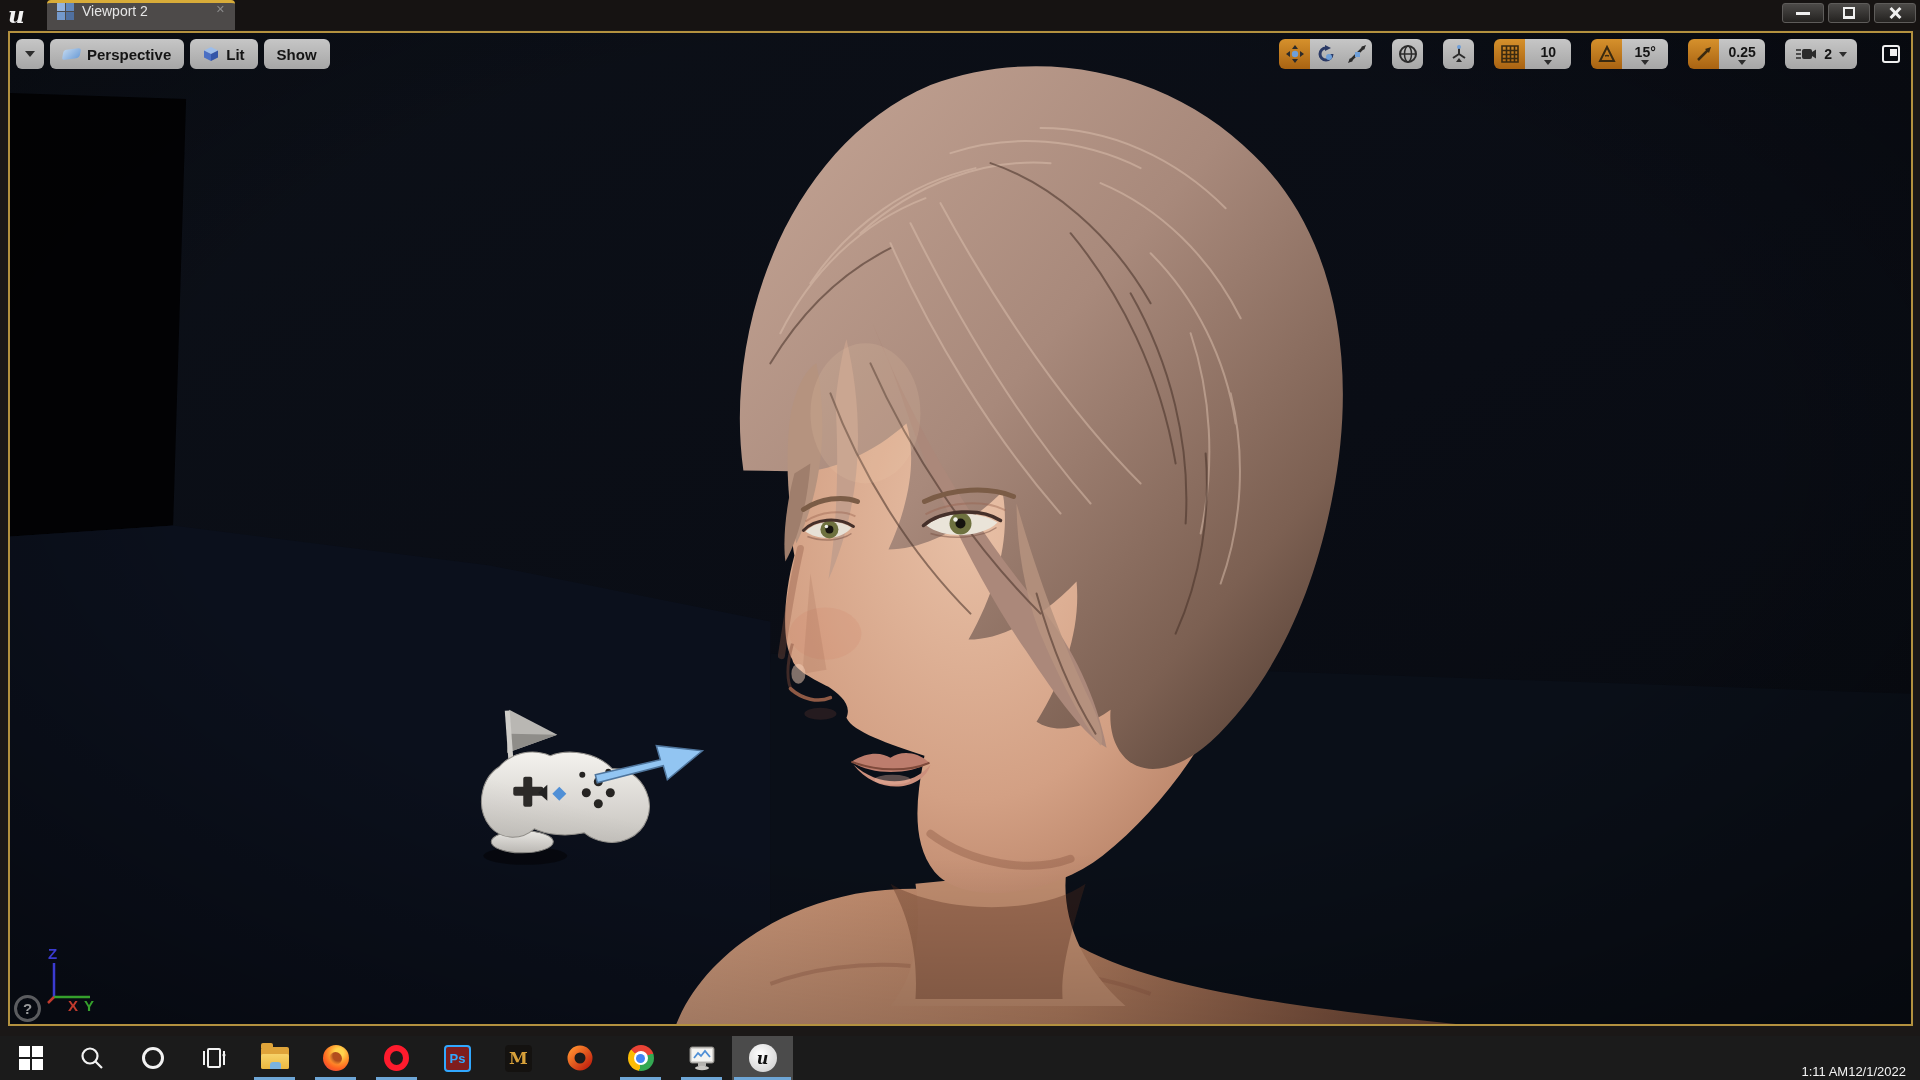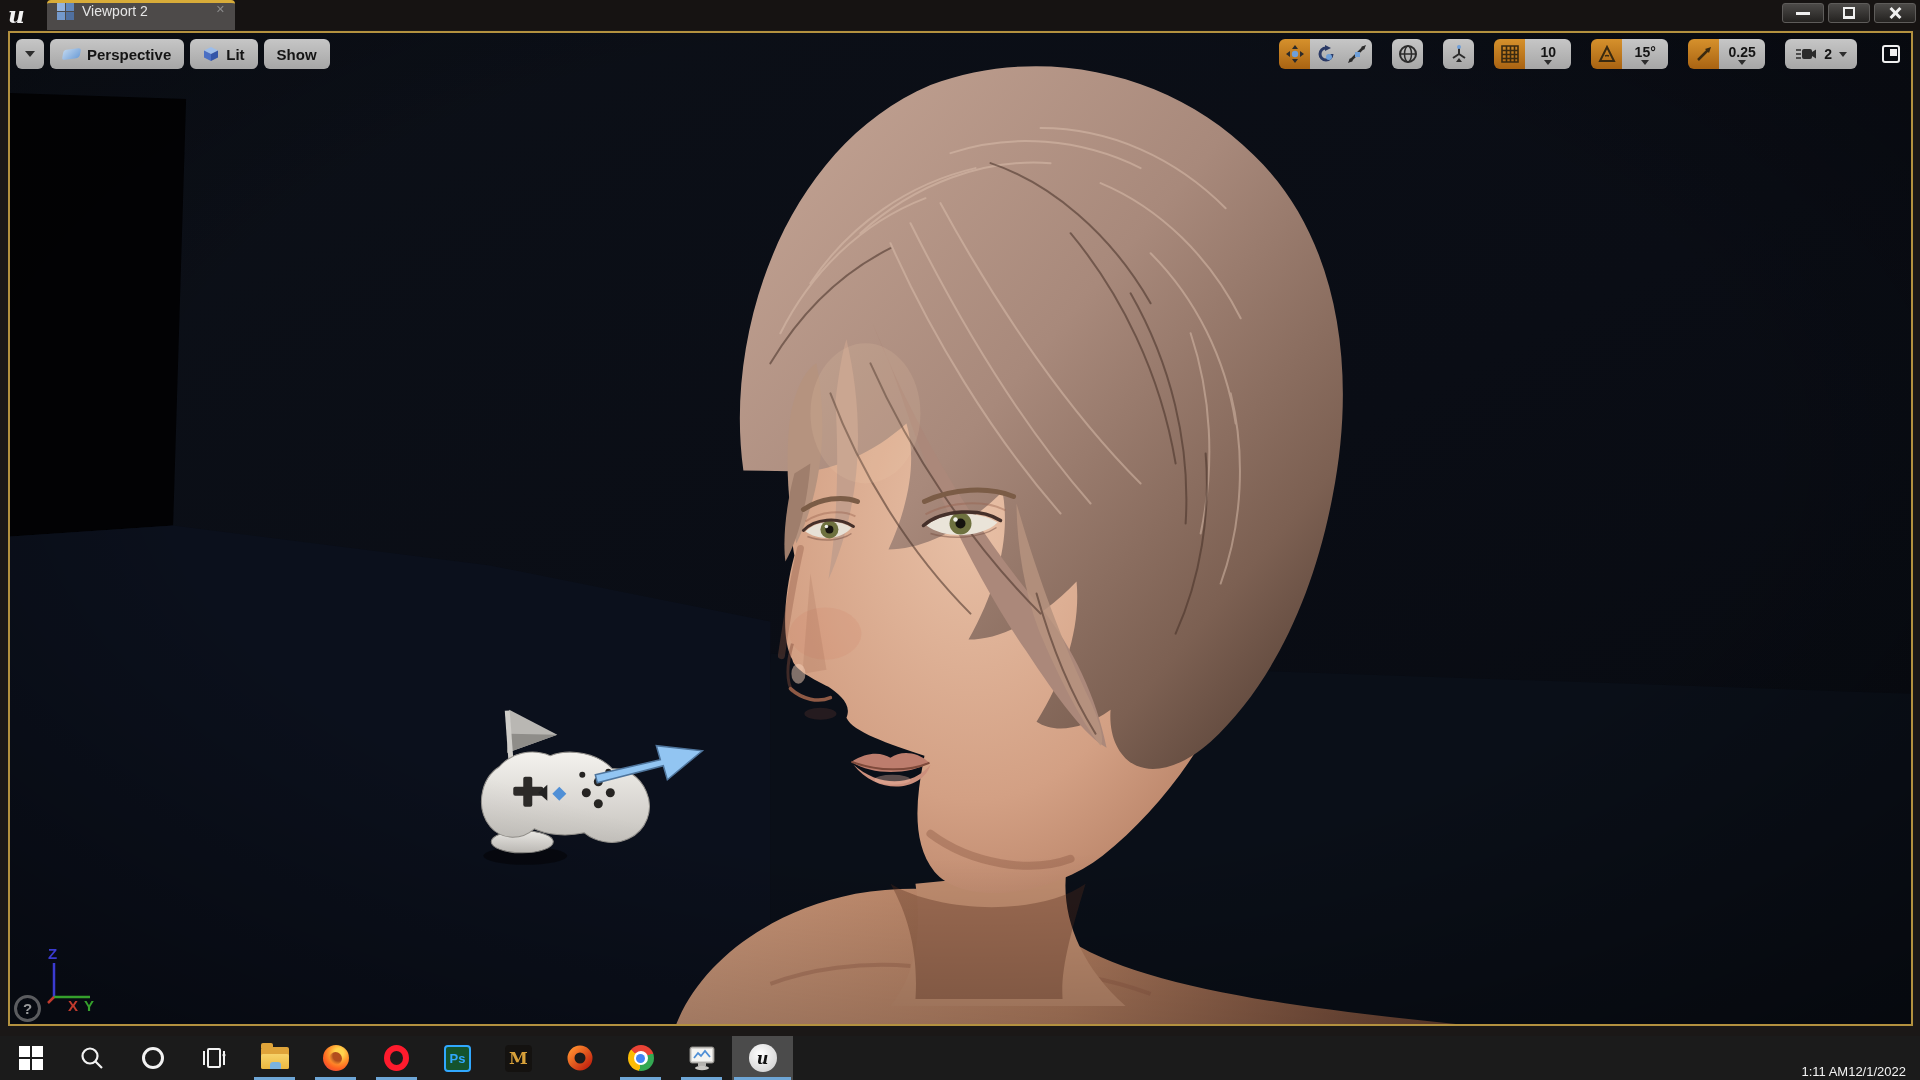--- a/index.html
+++ b/index.html
@@ -79,21 +79,21 @@
   .ic-folder { position:relative; width:28px; height:22px; }
   .ic-folder .back { position:absolute; inset:0; background:#dfa43a; border-radius:2px; }
   .ic-folder .back::before { content:""; position:absolute; left:0; top:-4px; width:12px; height:5px; background:#dfa43a; border-radius:2px 2px 0 0; }
   .ic-folder .front { position:absolute; left:0; bottom:0; width:28px; height:15px; background:linear-gradient(#f7d36a,#ecb83f); border-radius:2px; }
   .ic-folder .win { position:absolute; left:9px; bottom:0; width:11px; height:7px; background:#7ab3e0; border-radius:3px 3px 0 0; }
   .ic-firefox { width:26px; height:26px; border-radius:50%;
     background:radial-gradient(circle at 62% 30%, #ffd44d 0 18%, #ff9a2e 40%, #ff6220 65%, #d5355c 100%); position:relative; }
   .ic-firefox::after { content:""; position:absolute; left:6px; top:7px; width:13px; height:13px; border-radius:50%;
     background:radial-gradient(circle at 70% 30%, #b24d1d 0 40%, transparent 70%); }
   .ic-opera { width:25px; height:26px; border:6px solid #ff1b2d; border-radius:50%; }
-  .ic-ps { width:27px; height:27px; background:#14532d; border:2px solid #31a8ff; border-radius:4px;
+  .ic-ps { width:27px; height:27px; background:#7f1d1d; border:2px solid #31a8ff; border-radius:4px;
     color:#31a8ff; font-size:13px; font-weight:bold; display:flex; align-items:center; justify-content:center; }
   .ic-maya { width:27px; height:27px; background:#141210; border-radius:4px; color:#d8a13a;
     font-family:"DejaVu Serif",serif; font-size:17px; font-weight:bold; display:flex; align-items:center; justify-content:center; }
   .ic-chrome { position:relative; width:26px; height:26px; border-radius:50%;
     background:conic-gradient(from -50deg, #ea4335 0 33%, #34a853 0 66%, #fbbc05 0 100%); }
   .ic-chrome::before { content:""; position:absolute; left:6px; top:6px; width:14px; height:14px; background:#fff; border-radius:50%; }
   .ic-chrome::after { content:""; position:absolute; left:8.5px; top:8.5px; width:9px; height:9px; background:#4285f4; border-radius:50%; }
   .ic-ue { width:28px; height:28px; border-radius:50%; background:radial-gradient(circle at 40% 35%, #ffffff, #c9c9c9);
     color:#111; font-family:"DejaVu Serif",serif; font-style:italic; font-weight:bold; font-size:16px;
     display:flex; align-items:center; justify-content:center; }

